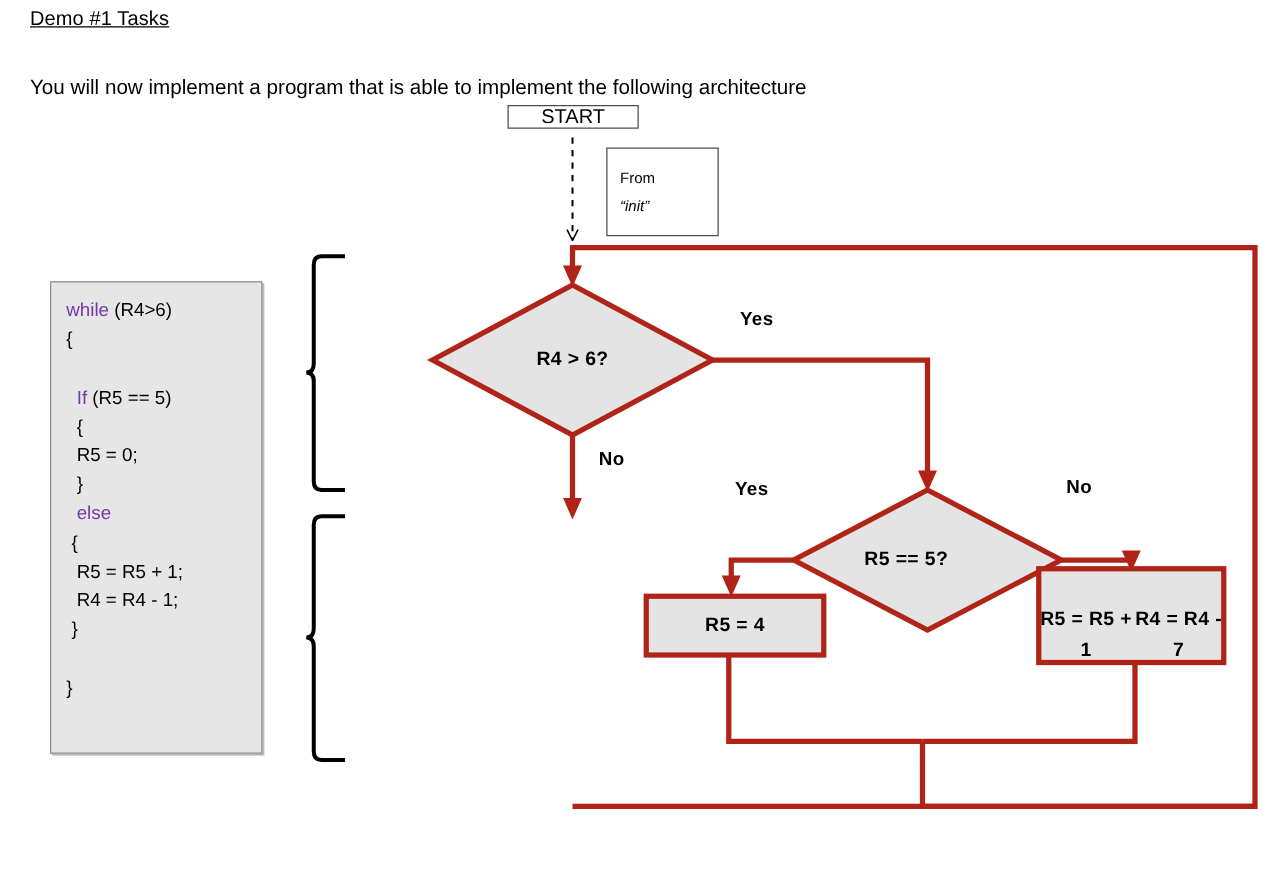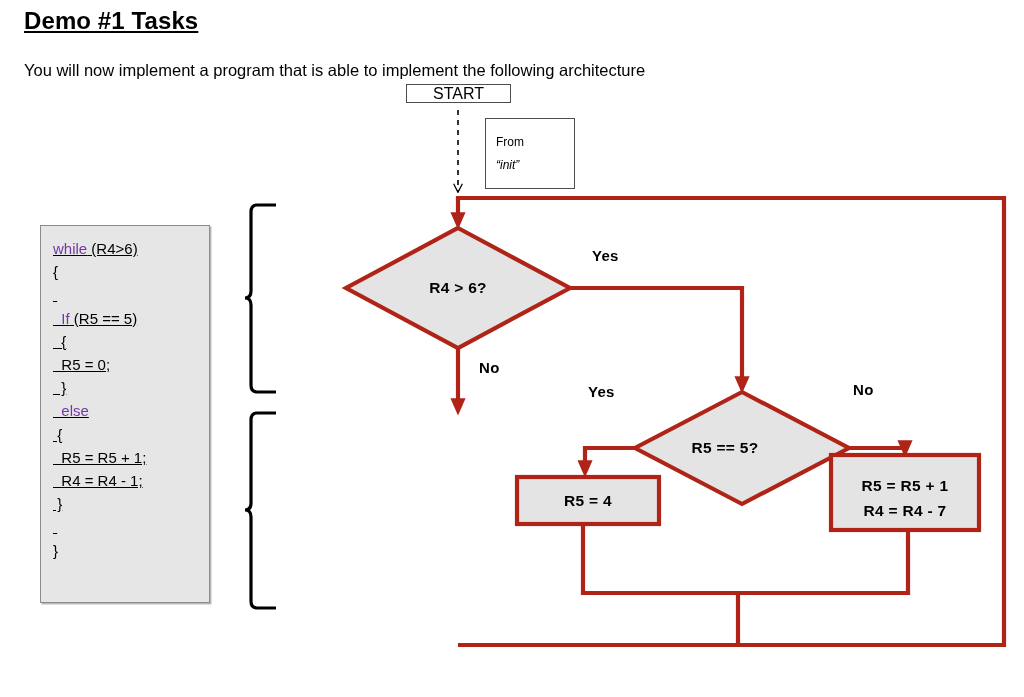--- a/index.html
+++ b/index.html
@@ -17,22 +17,22 @@
     height: 697px;
     overflow: hidden;
     background: #ffffff;
   }
 
   
   #title {
     position: absolute;
     left: 24px;
     top: 7px;
-    font-size: 24px;
-    font-weight: bold;
+    font-size: 16px;
+    font-weight: normal;
     text-decoration: underline;
     letter-spacing: 0.1px;
     white-space: nowrap;
   }
   #subtitle {
     position: absolute;
     left: 24px;
     top: 44px;
     font-size: 16.5px;
     font-weight: normal;
@@ -53,21 +53,20 @@
     box-shadow: 1.5px 1.5px 0 rgba(0,0,0,0.28);
   }
   #code-text {
     position: absolute;
     left: 12px;
     top: 11px;
     font-family: "Liberation Sans", sans-serif;
     font-size: 15px;
     line-height: 23.2px;
     white-space: pre;
-    text-decoration: underline;
   }
   .kw { color: #7337a8; }
 
   
   #brace-layer { position: absolute; left: 0; top: 0; }
 
   
   #flow-layer { position: absolute; left: 0; top: 0; }
 
   
@@ -183,21 +182,21 @@
       <span class="it">“init”</span>
     </div>
   </div>
 
   <div class="node-label diamond-text" style="left:378px; top:270px; width:160px; height:36px;">R4 &gt; 6?</div>
 
   <div class="node-label diamond-text" style="left:650px; top:430px; width:150px; height:36px;">R5 == 5?</div>
 
   <div class="node-label proc-text" style="left:517px; top:477px; width:142px; height:47px;">R5 = 4</div>
 
-  <div class="node-label proc-text" style="left:831px; top:460px; width:148px; height:75px; flex-direction:column;text-align:right;">
+  <div class="node-label proc-text" style="left:831px; top:470px; width:148px; height:75px; flex-direction:row;">
     <span>R5 = R5 + 1</span>
     <span>R4 = R4 - 7</span>
   </div>
 
   <div class="branch-label" style="left:592px; top:247px;">Yes</div>
   <div class="branch-label" style="left:479px; top:359px;">No</div>
   <div class="branch-label" style="left:588px; top:383px;">Yes</div>
   <div class="branch-label" style="left:853px; top:381px;">No</div>
 
 </div>

